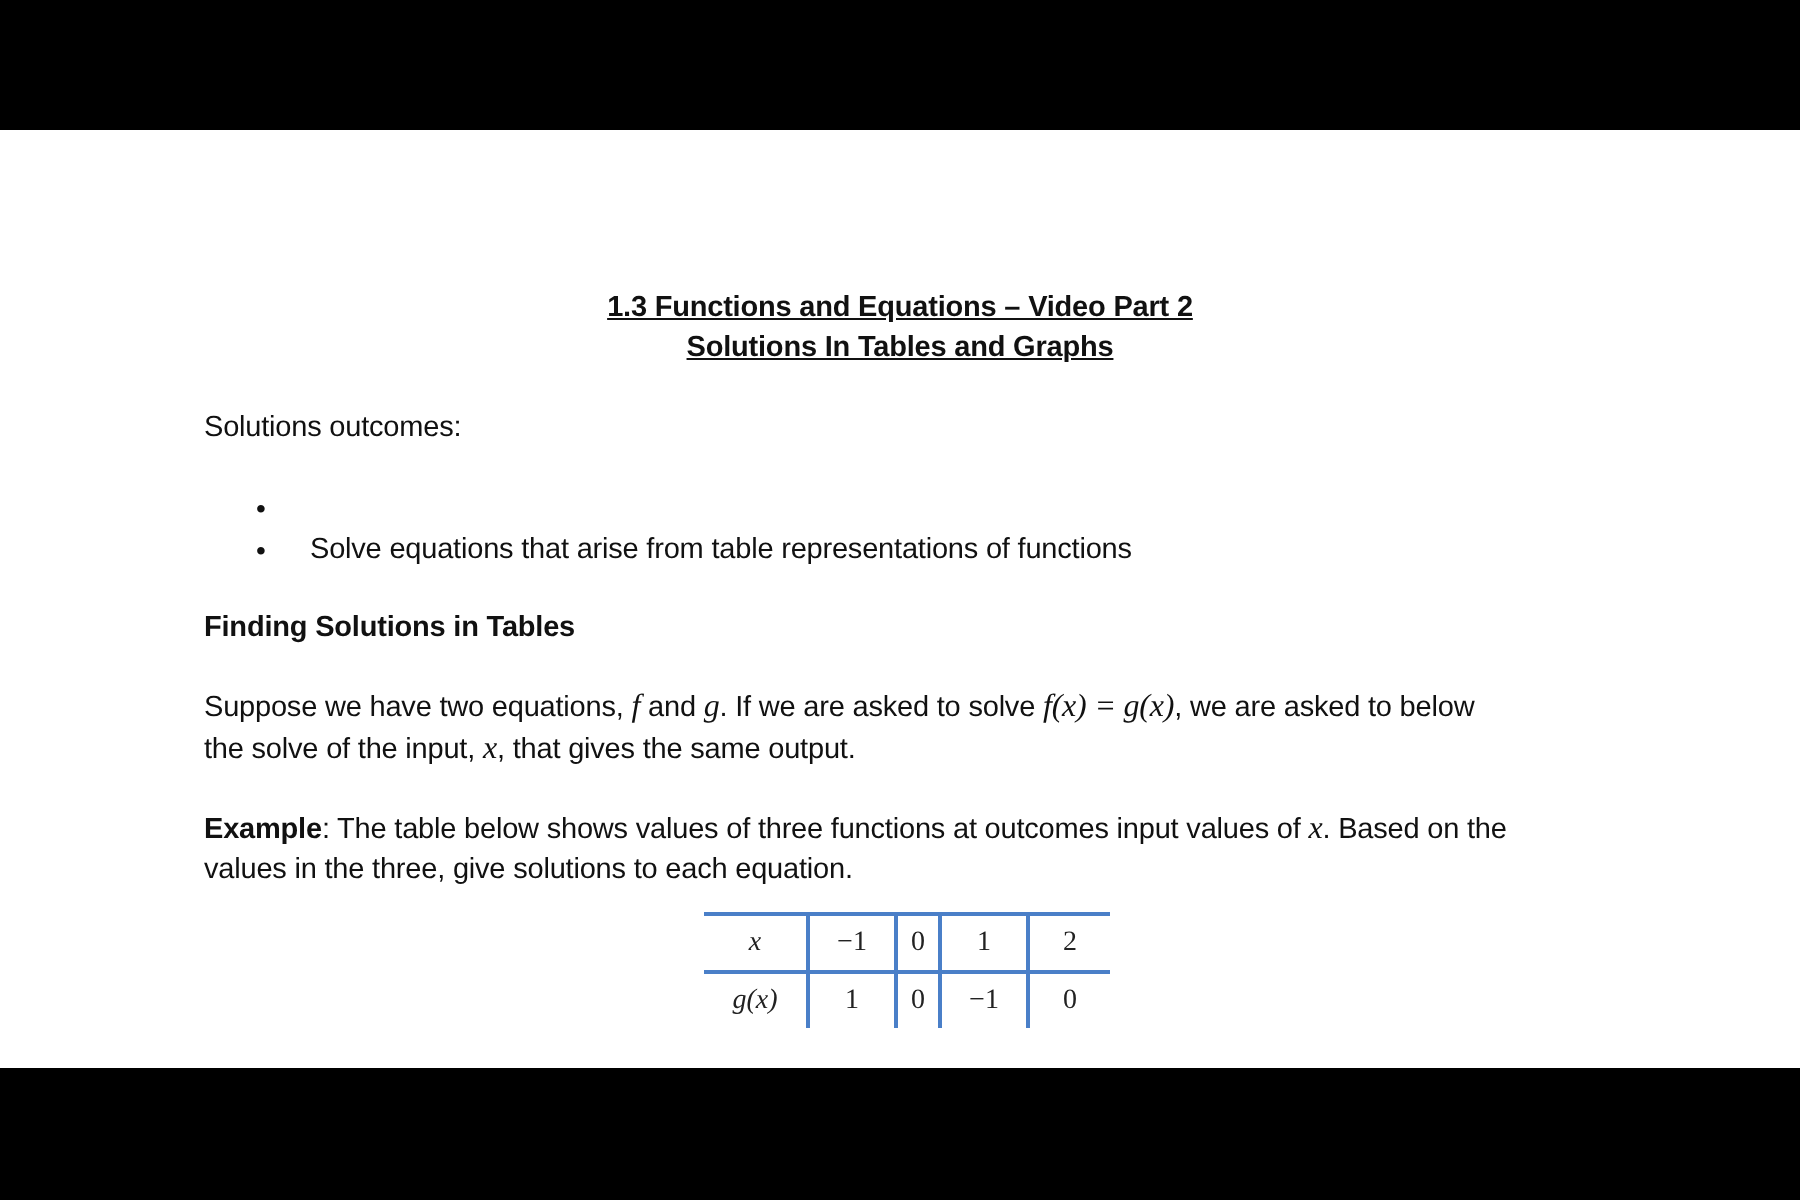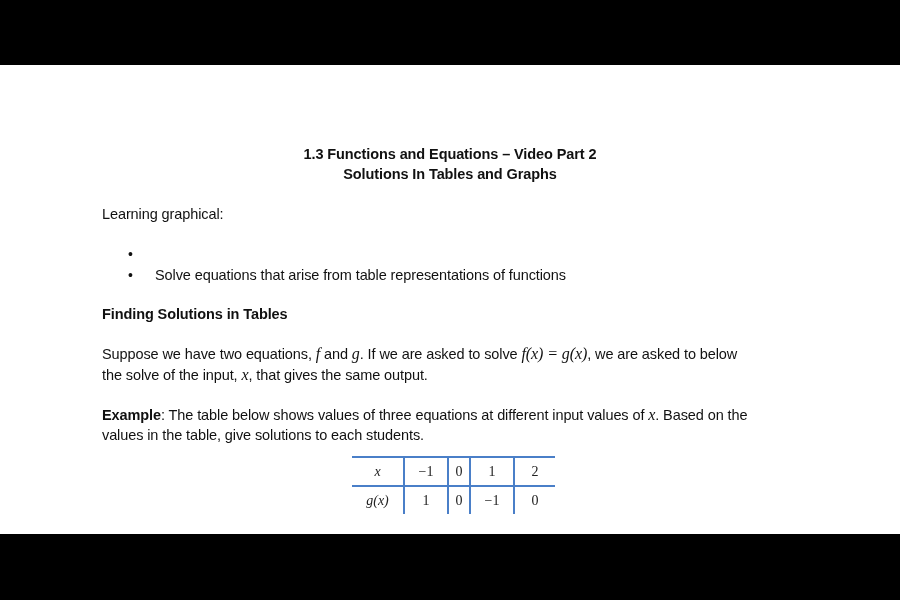--- a/index.html
+++ b/index.html
@@ -8,21 +8,21 @@
     background: #000; font-family: "Liberation Sans", sans-serif; color: #111;
   }
   .bar-top { position: absolute; left: 0; top: 0; width: 900px; height: 65px; background: #000; }
   .bar-bottom { position: absolute; left: 0; top: 534px; width: 900px; height: 66px; background: #000; }
   .page {
     position: absolute; left: 0; top: 65px; width: 900px; height: 469px;
     background: #fff; overflow: hidden;
   }
   .title {
     position: absolute; left: 0; width: 900px; text-align: center;
-    font-weight: bold; font-size: 14.5px; letter-spacing: -0.1px;
+    font-weight: bold; font-size: 14.5px; letter-spacing: -0.1px; text-decoration: underline;
   }
   .t1 { top: 81px; }
   .t2 { top: 101px; }
   .line {
     position: absolute; left: 102px; font-size: 14.5px; white-space: nowrap; letter-spacing: -0.1px;
   }
   .bullet { position: absolute; left: 128px; font-size: 14px; }
   .bullet-text { position: absolute; left: 155px; font-size: 14.5px; white-space: nowrap; letter-spacing: -0.1px; }
   .heading { font-weight: bold; }
   .math { font-family: "Liberation Serif", serif; font-style: italic; font-size: 16px; }
@@ -46,39 +46,39 @@
 </style>
 </head>
 <body>
 
 <div class="bar-top"></div>
 
 <div class="page">
   <div class="title t1">1.3 Functions and Equations – Video Part 2</div>
   <div class="title t2">Solutions In Tables and Graphs</div>
 
-  <div class="line" style="top:141px">Learning graphical:</div>
+  <div class="line" style="top:141px">Solutions outcomes:</div>
 
   <div class="bullet" style="top:181px">•</div>
   <div class="bullet" style="top:202px">•</div>
   <div class="bullet-text" style="top:202px">Solve equations that arise from table representations of functions</div>
 
   <div class="line heading" style="top:241px">Finding Solutions in Tables</div>
 
   <div class="line" style="top:280px">
     <span>Suppose we have two equations, </span><span class="math">f</span><span> and </span><span class="math">g</span><span>.  If we are asked to solve </span><span class="math">f(x) = g(x)</span><span>, we are asked to below</span>
   </div>
   <div class="line" style="top:301px">
     <span>the solve of the input, </span><span class="math">x</span><span>, that gives the same output.</span>
   </div>
 
   <div class="line" style="top:341px">
-    <b class="ex">Example</b><span>: The table below shows values of three equations at different input values of </span><span class="math">x</span><span>.  Based on the</span>
+    <b class="ex">Example</b><span>: The table below shows values of three functions at outcomes input values of </span><span class="math">x</span><span>.  Based on the</span>
   </div>
-  <div class="line" style="top:362px">values in the table, give solutions to each students.</div>
+  <div class="line" style="top:362px">values in the three, give solutions to each equation.</div>
 
   <table class="fx">
     <tbody>
         <tr class="hdr">
       <td class="c0">x</td>
       <td class="c1">−1</td>
       <td class="c2">0</td>
       <td class="c3">1</td>
       <td class="c4">2</td>
     </tr>

